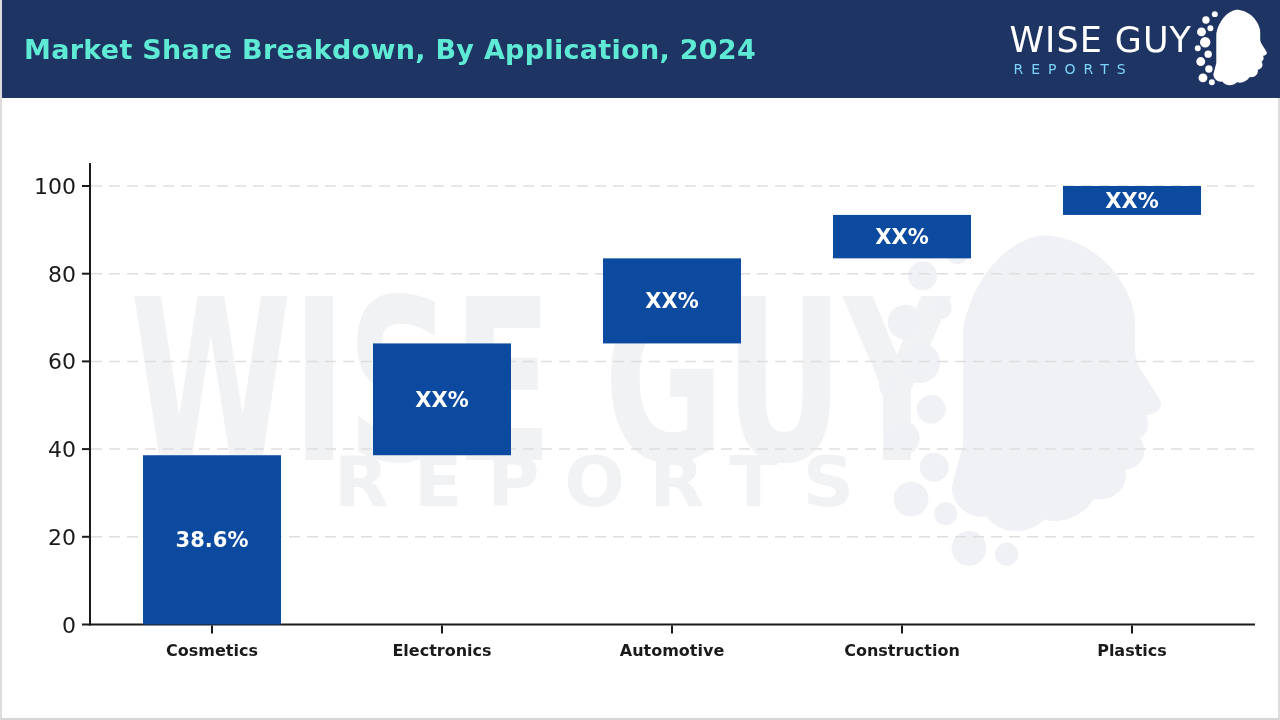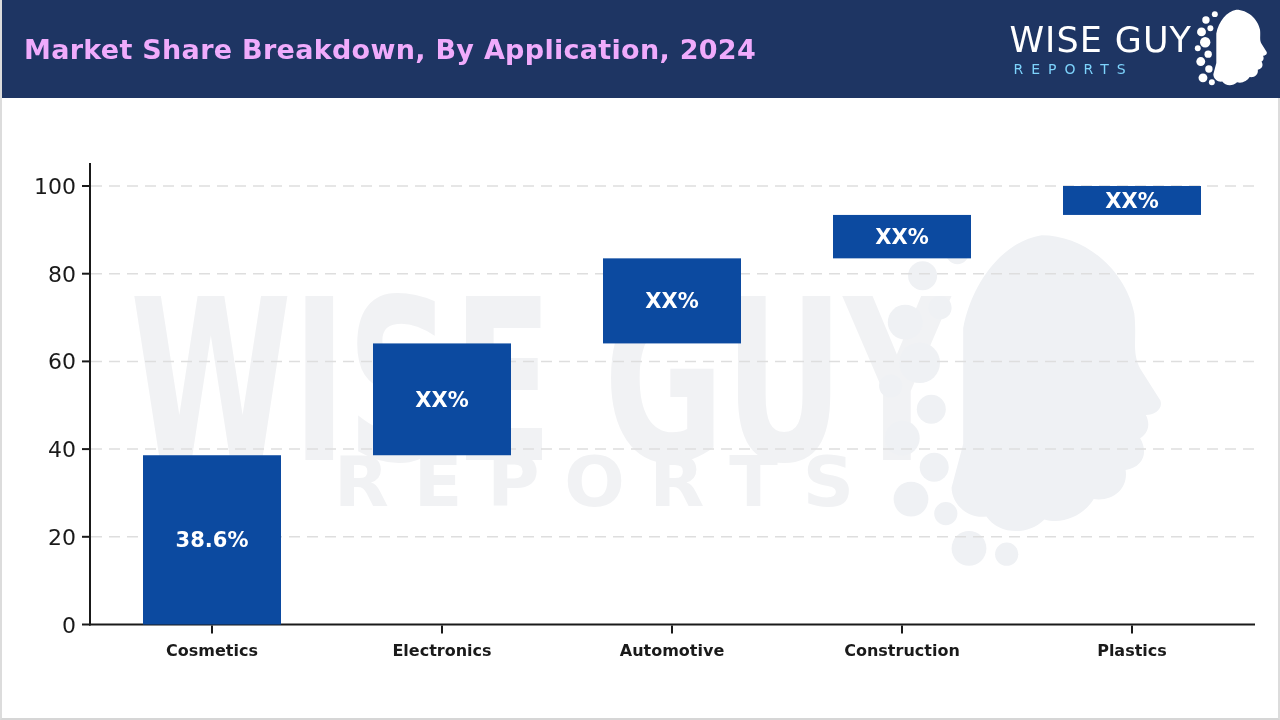--- a/index.html
+++ b/index.html
@@ -4,21 +4,21 @@
 <style>
   html,body{margin:0;padding:0;}
   body{width:1280px;height:720px;overflow:hidden;background:#ffffff;
        font-family:"DejaVu Sans","Liberation Sans",sans-serif;}
   .frame{position:relative;width:1280px;height:720px;background:#ffffff;
          box-sizing:border-box;border-left:2px solid #dcdcdc;border-right:2px solid #dcdcdc;
          border-bottom:2px solid #d6d6d6;}
   .header{position:absolute;left:0;top:0;width:1280px;height:98px;background:#1e3563;
           z-index:3;display:flex;align-items:center;justify-content:space-between;box-sizing:border-box;
           padding:0 10px 0 22px;}
-  .title{color:#f0abfc;font-size:27px;font-weight:700;letter-spacing:0.3px;}
+  .title{color:#5eead4;font-size:27px;font-weight:700;letter-spacing:0.3px;}
   .logo{display:flex;align-items:center;}
   .logo-text{display:flex;flex-direction:column;align-items:flex-start;margin-right:2px;}
   .logo-line1{color:#ffffff;font-size:35px;font-weight:500;letter-spacing:1px;line-height:1;}
   .logo-line2{color:#7dd3fc;font-size:14px;font-weight:400;letter-spacing:8px;margin-top:4px;margin-left:4px;line-height:1;}
   .wm{position:absolute;left:0;top:98px;width:1280px;height:622px;z-index:1;pointer-events:none;}
   #chart{position:absolute;left:0;top:0;width:1280px;height:720px;z-index:2;}
   .gridline{stroke:#dedede;stroke-width:1.5;stroke-dasharray:11 7;fill:none;}
   .axis{stroke:#1a1a1a;stroke-width:2;fill:none;}
   .tick{stroke:#1a1a1a;stroke-width:2;fill:none;}
   .ytick-label{font-size:22px;fill:#1a1a1a;text-anchor:end;}

